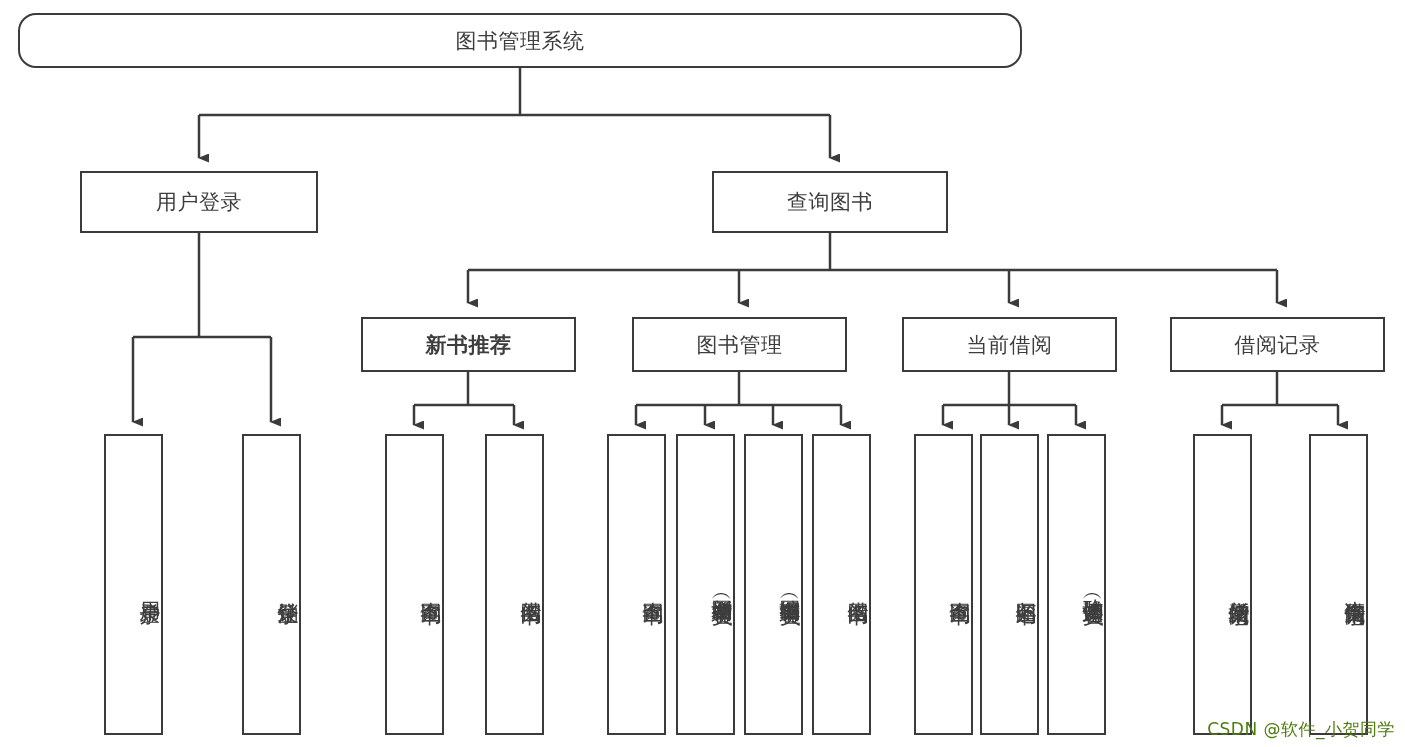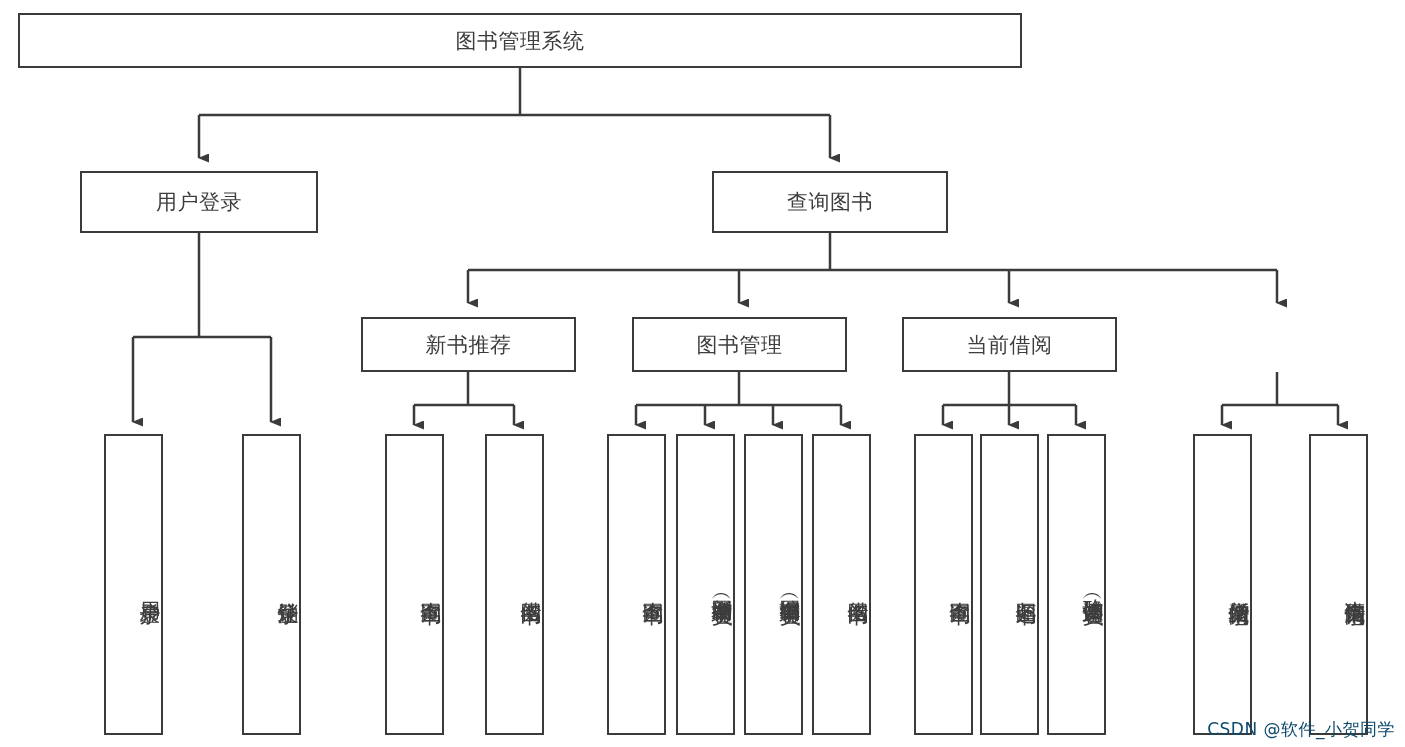--- a/index.html
+++ b/index.html
@@ -54,27 +54,28 @@
     justify-content: center;
     padding-top: 4px;
   }
   .node.vertical .label {
     writing-mode: vertical-rl;
     text-orientation: upright;
     display: block;
   }
   .node-title {
     font-size: 22px;
+    border-radius: 18px;
   }
   .watermark {
     position: absolute;
     right: 10px;
     bottom: 6px;
     font-size: 17px;
-    color: #0c4a6e;
+    color: #4d7c0f;
     letter-spacing: 0.5px;
     z-index: 3;
     white-space: nowrap;
   }
 </style>
 </head>
 <body>
 
 <div id="diagram-root">
 
@@ -134,29 +135,32 @@
     <span class="label">图书管理系统</span>
   </div>
 
   <div class="node horizontal" style="left:80px; top:171px; width:238px; height:62px;">
     <span class="label">用户登录</span>
   </div>
   <div class="node horizontal" style="left:712px; top:171px; width:236px; height:62px;">
     <span class="label">查询图书</span>
   </div>
 
-  <div class="node horizontal" style="left:361px; top:317px; width:215px; height:55px;">
+  <div class="node horizontal" style="left:361px; top:317px; width:215px; height:55px;font-weight:bold;">
     <span class="label">新书推荐</span>
   </div>
   <div class="node horizontal" style="left:632px; top:317px; width:215px; height:55px;">
     <span class="label">图书管理</span>
   </div>
   <div class="node horizontal" style="left:902px; top:317px; width:215px; height:55px;justify-content:center;">
     <span class="label">当前借阅</span>
   </div>
+  <div class="node horizontal" style="left:1170px; top:317px; width:215px; height:55px;">
+    <span class="label">借阅记录</span>
+  </div>
 
   <div class="node vertical" style="left:104px; top:434px; width:59px; height:301px;">
     <span class="label">用户登录</span>
   </div>
   <div class="node vertical" style="left:242px; top:434px; width:59px; height:301px;">
     <span class="label">注销登录</span>
   </div>
 
   <div class="node vertical" style="left:385px; top:434px; width:59px; height:301px;">
     <span class="label">查询图书</span>

